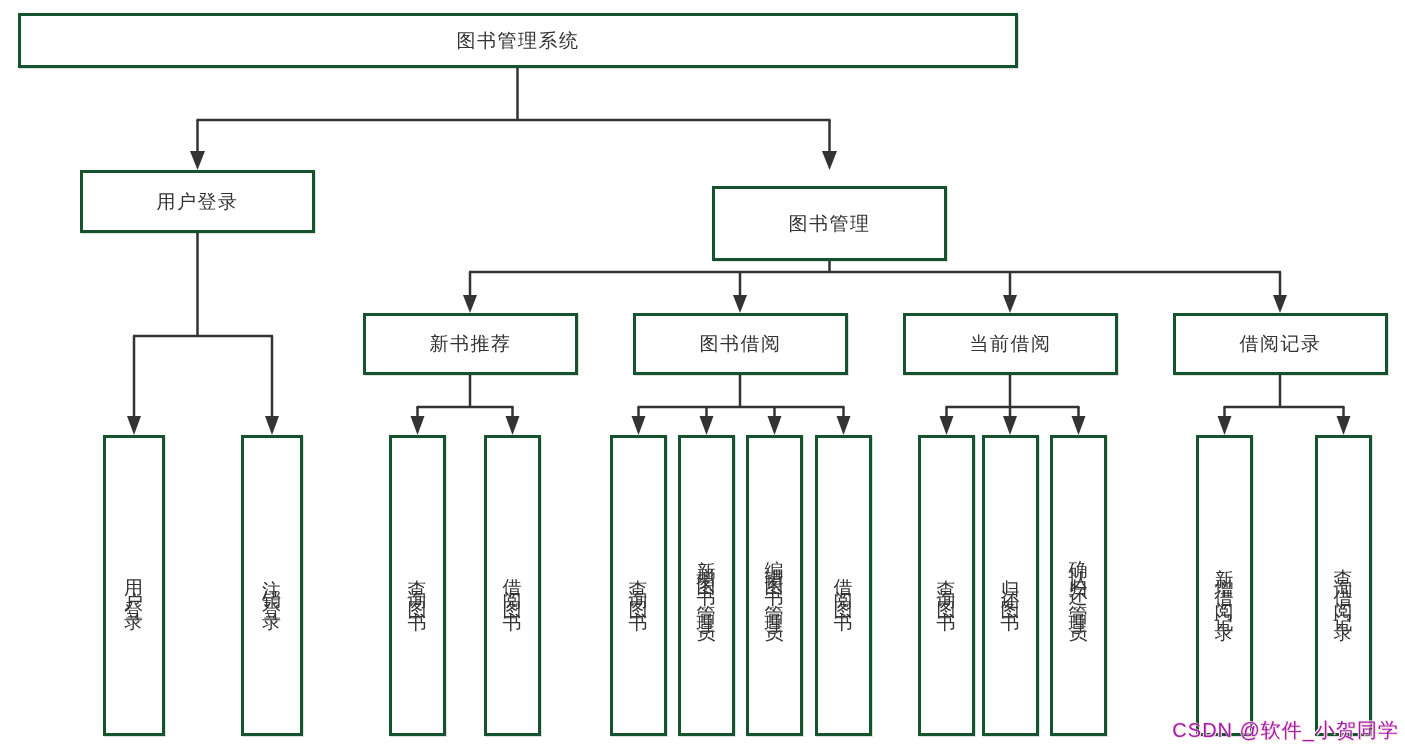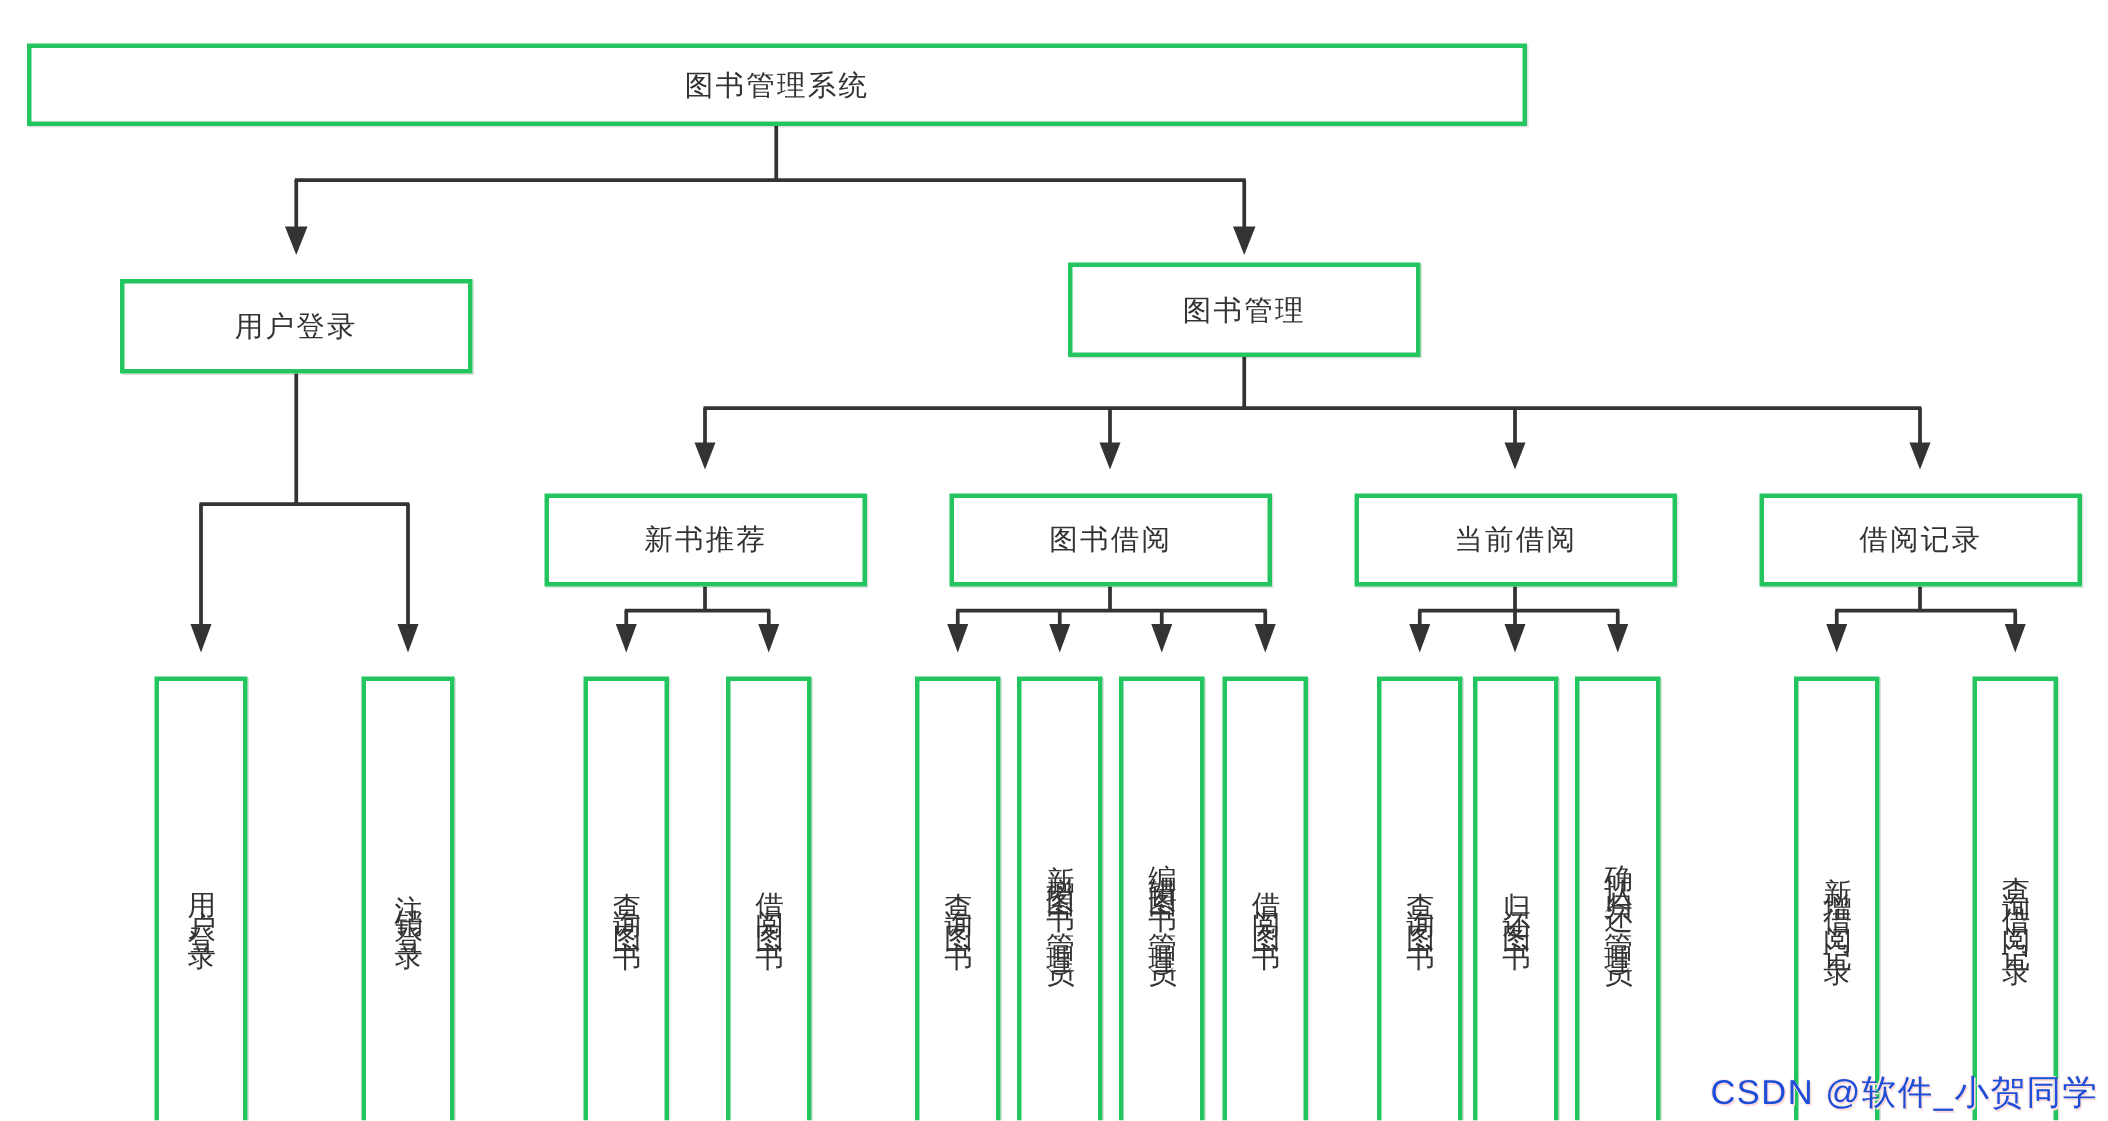--- a/index.html
+++ b/index.html
@@ -18,27 +18,26 @@
   #connectors {
     position: absolute;
     left: 0;
     top: 0;
     pointer-events: none;
   }
   .node {
     position: absolute;
     box-sizing: border-box;
     background: #ffffff;
-    border: 3px solid #22c55e;
+    border: 3px solid #14532d;
     color: #333333;
     display: flex;
     align-items: center;
     justify-content: center;
     box-shadow: 1px 1px 0 rgba(0,0,0,0.12);
-    margin-top: 16px;
   }
   .node.h span {
     font-size: 19px;
     letter-spacing: 1.5px;
     white-space: nowrap;
   }
   .node.v {
     writing-mode: vertical-rl;
     text-orientation: mixed;
   }
@@ -47,22 +46,22 @@
     letter-spacing: 11px;
     line-height: 1;
   }
   .node.v.longtext span {
     letter-spacing: 9px;
   }
   .watermark {
     position: absolute;
     right: 6px;
     bottom: 3px;
-    font-size: 23px;
-    color: #1d4ed8;
+    font-size: 20px;
+    color: #a21caf;
     letter-spacing: 1px;
     text-shadow: 1px 1px 0 #ffdcdc, -1px -1px 0 #ffe9e9;
     z-index: 5;
     white-space: nowrap;
   }
 </style>
 </head>
 <body>
 
 <div id="stage">
@@ -133,21 +132,21 @@
     </g>
   </svg>
 
   <div class="node h" style="left:18px;top:13px;width:1000px;height:55px">
     <span>图书管理系统</span>
   </div>
 
   <div class="node h" style="left:80px;top:170px;width:235px;height:63px">
     <span>用户登录</span>
   </div>
-  <div class="node h" style="left:712px;top:159px;width:235px;height:63px">
+  <div class="node h" style="left:712px;top:186px;width:235px;height:75px">
     <span>图书管理</span>
   </div>
 
   <div class="node h" style="left:363px;top:313px;width:215px;height:62px">
     <span>新书推荐</span>
   </div>
   <div class="node h" style="left:633px;top:313px;width:215px;height:62px">
     <span>图书借阅</span>
   </div>
   <div class="node h" style="left:1173px;top:313px;width:215px;height:62px">

